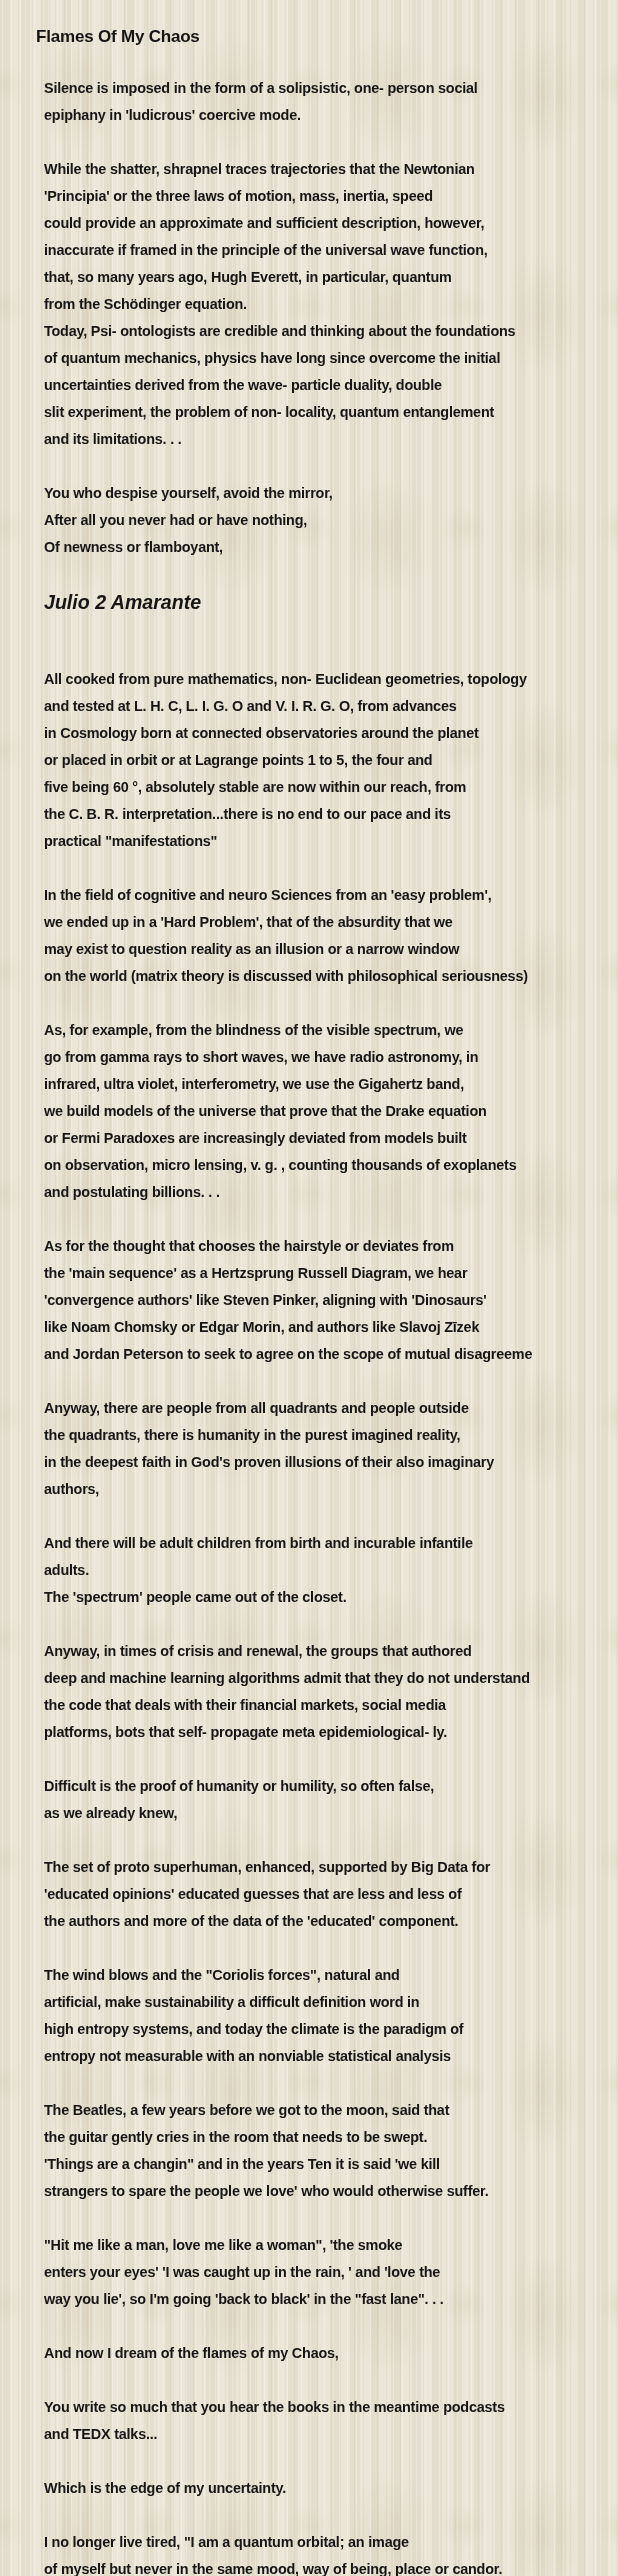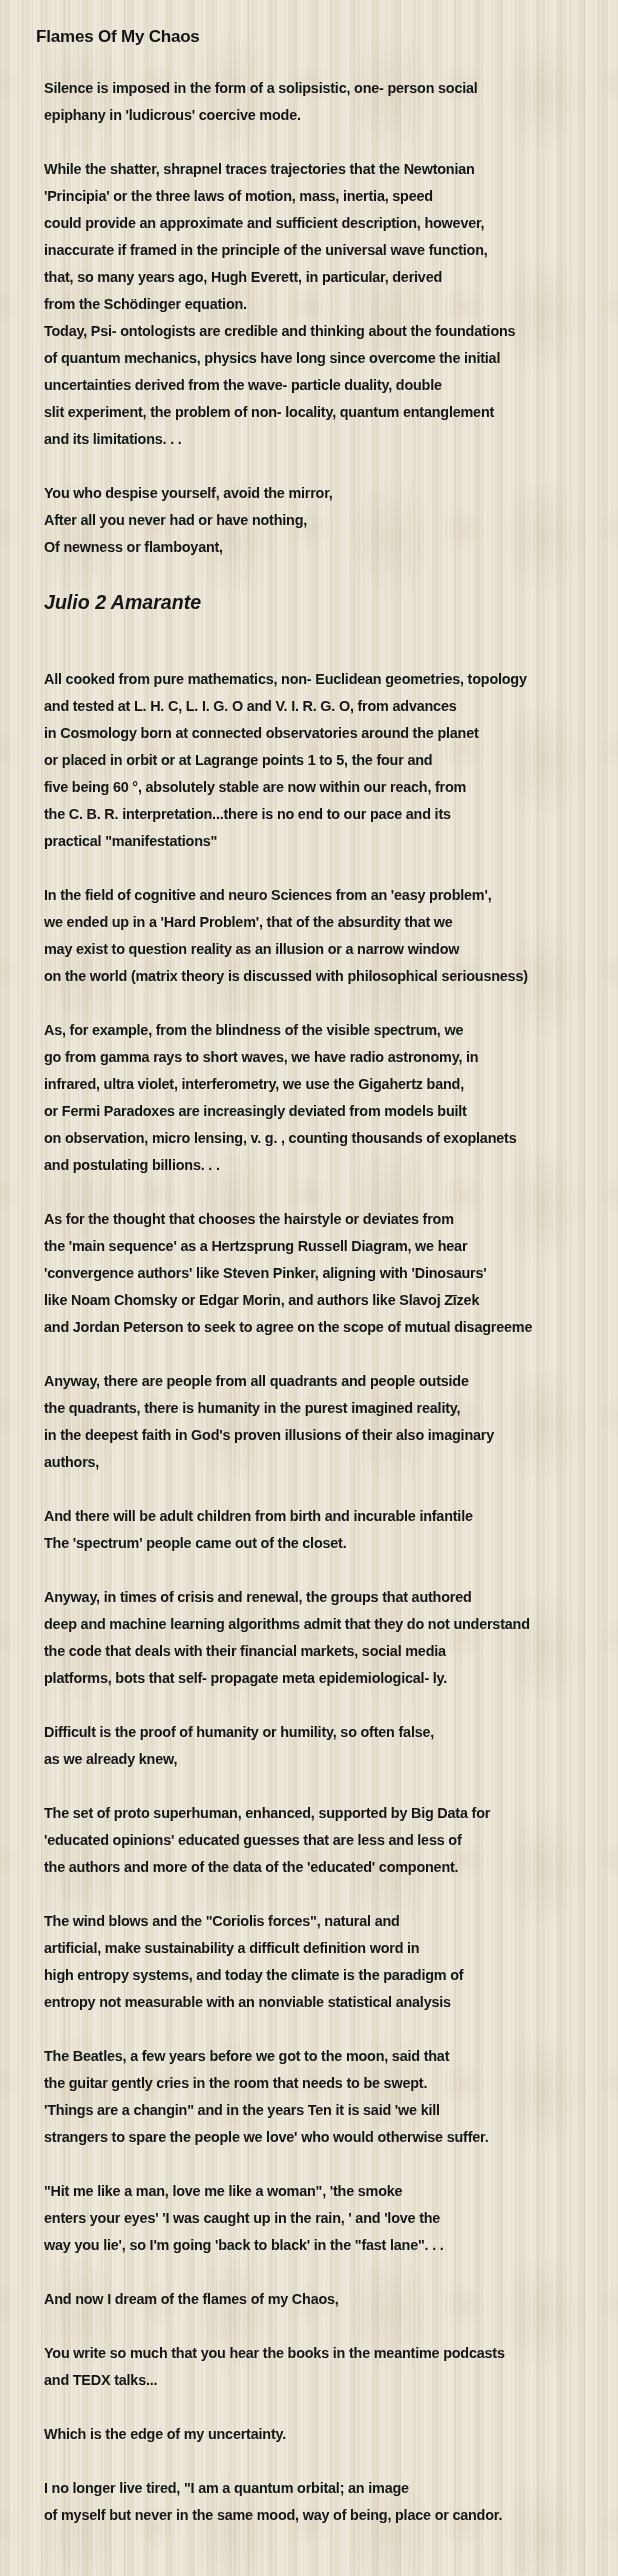--- a/index.html
+++ b/index.html
@@ -75,21 +75,21 @@
   <div id="poem-body">
       <div class="stanza">
         <div class="line">Silence is imposed in the form of a solipsistic, one- person social</div>
         <div class="line">epiphany in 'ludicrous' coercive mode.</div>
       </div>
       <div class="stanza">
         <div class="line">While the shatter, shrapnel traces trajectories that the Newtonian</div>
         <div class="line">'Principia' or the three laws of motion, mass, inertia, speed</div>
         <div class="line">could provide an approximate and sufficient description, however,</div>
         <div class="line">inaccurate if framed in the principle of the universal wave function,</div>
-        <div class="line">that, so many years ago, Hugh Everett, in particular, derived</div>
+        <div class="line">that, so many years ago, Hugh Everett, in particular, quantum</div>
         <div class="line">from the Schödinger equation.</div>
         <div class="line">Today, Psi- ontologists are credible and thinking about the foundations</div>
         <div class="line">of quantum mechanics, physics have long since overcome the initial</div>
         <div class="line">uncertainties derived from the wave- particle duality, double</div>
         <div class="line">slit experiment, the problem of non- locality, quantum entanglement</div>
         <div class="line">and its limitations. . .</div>
       </div>
       <div class="stanza">
         <div class="line">You who despise yourself, avoid the mirror,</div>
         <div class="line">After all you never had or have nothing,</div>
@@ -110,39 +110,41 @@
       <div class="stanza">
         <div class="line">In the field of cognitive and neuro Sciences from an 'easy problem',</div>
         <div class="line">we ended up in a 'Hard Problem', that of the absurdity that we</div>
         <div class="line">may exist to question reality as an illusion or a narrow window</div>
         <div class="line">on the world (matrix theory is discussed with philosophical seriousness)</div>
       </div>
       <div class="stanza">
         <div class="line">As, for example, from the blindness of the visible spectrum, we</div>
         <div class="line">go from gamma rays to short waves, we have radio astronomy, in</div>
         <div class="line">infrared, ultra violet, interferometry, we use the Gigahertz band,</div>
+        <div class="line">we build models of the universe that prove that the Drake equation</div>
         <div class="line">or Fermi Paradoxes are increasingly deviated from models built</div>
         <div class="line">on observation, micro lensing, v. g. , counting thousands of exoplanets</div>
         <div class="line">and postulating billions. . .</div>
       </div>
       <div class="stanza">
         <div class="line">As for the thought that chooses the hairstyle or deviates from</div>
         <div class="line">the 'main sequence' as a Hertzsprung Russell Diagram, we hear</div>
         <div class="line">'convergence authors' like Steven Pinker, aligning with 'Dinosaurs'</div>
         <div class="line">like Noam Chomsky or Edgar Morin, and authors like Slavoj Zīzek</div>
         <div class="line">and Jordan Peterson to seek to agree on the scope of mutual disagreeme</div>
       </div>
       <div class="stanza">
         <div class="line">Anyway, there are people from all quadrants and people outside</div>
         <div class="line">the quadrants, there is humanity in the purest imagined reality,</div>
         <div class="line">in the deepest faith in God's proven illusions of their also imaginary</div>
         <div class="line">authors,</div>
       </div>
       <div class="stanza">
         <div class="line">And there will be adult children from birth and incurable infantile</div>
+        <div class="line">adults.</div>
         <div class="line">The 'spectrum' people came out of the closet.</div>
       </div>
       <div class="stanza">
         <div class="line">Anyway, in times of crisis and renewal, the groups that authored</div>
         <div class="line">deep and machine learning algorithms admit that they do not understand</div>
         <div class="line">the code that deals with their financial markets, social media</div>
         <div class="line">platforms, bots that self- propagate meta epidemiological- ly.</div>
       </div>
       <div class="stanza">
         <div class="line">Difficult is the proof of humanity or humility, so often false,</div>

